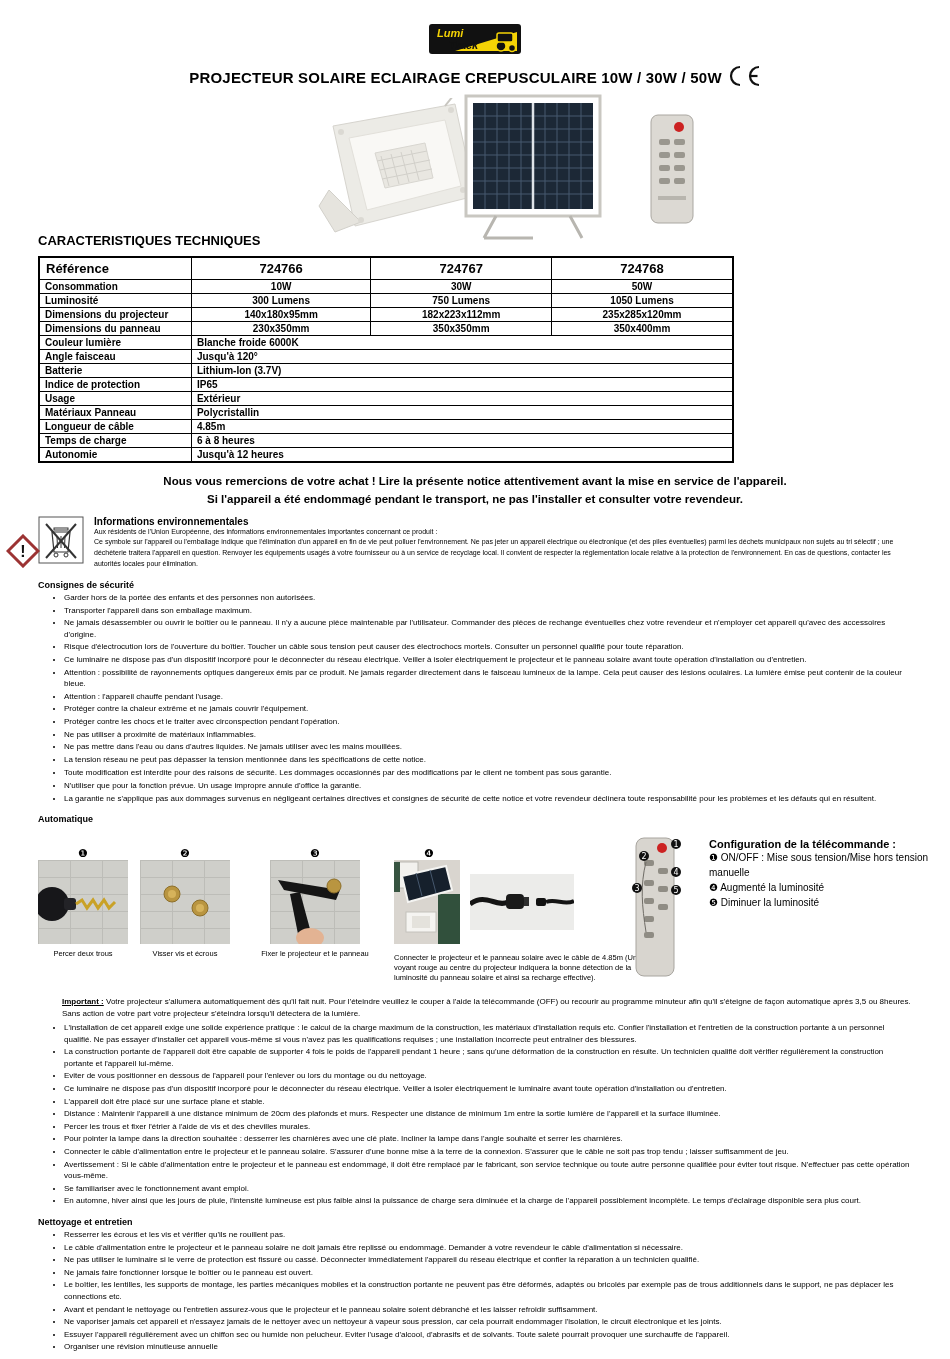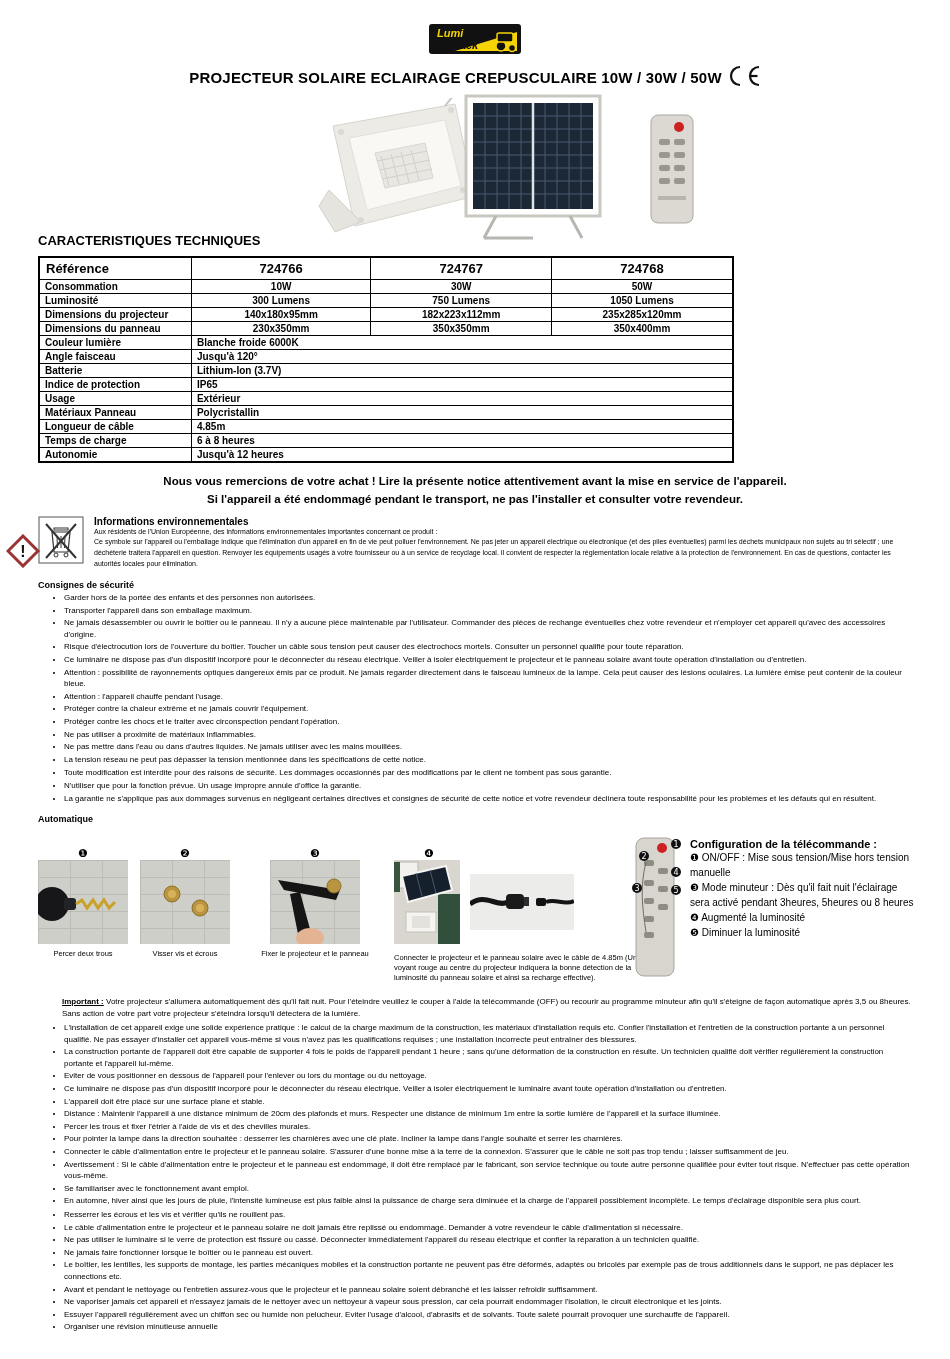--- a/index.html
+++ b/index.html
@@ -47,21 +47,21 @@
 
   
   .install{position:relative;height:152px;margin-top:8px;}
   .step{position:absolute;top:14px;text-align:center;}
   .step-num{font-size:11px;line-height:14px;}
   .step-img{position:relative;height:84px;background-color:#cfcfca;
     background-image:linear-gradient(#bdbdb8 1px,transparent 1px),linear-gradient(90deg,#bdbdb8 1px,transparent 1px);
     background-size:100% 17px,32px 100%;overflow:hidden;}
   .step-cap{font-size:7.5px;margin-top:5px;line-height:1.35;}
   .s4row{display:flex;align-items:center;gap:10px;}
-  .cfg{position:absolute;left:652px;top:6px;width:226px;}
+  .cfg{position:absolute;left:671px;top:6px;width:226px;}
   .cfg-h{font-size:11px;font-weight:bold;}
   .cfg-i{font-size:10px;line-height:1.5;}
   .remote-big{position:absolute;left:594px;top:4px;}
 
   
   .imp{margin:12px 0 0 24px;font-size:8px;line-height:1.5;width:862px;}
   .imp b u{font-weight:bold;}
   .warnlist{margin-top:12px;}
 </style>
 </head>
@@ -374,21 +374,20 @@
               <text x="44" y="39">4</text>
             <circle cx="44" cy="54" r="5" fill="#111"></circle>
               <text x="44" y="57">5</text>
           </g>
         </svg>
       </div>
 
       <div class="cfg">
         <div class="cfg-h">Configuration de la télécommande :</div>
         <div class="cfg-i">❶ ON/OFF : Mise sous tension/Mise hors tension manuelle</div>
-        <div class="cfg-i">❸ Mode minuteur : Dès qu'il fait nuit l'éclairage sera activé pendant 3heures, 5heures ou 8 heures</div>
         <div class="cfg-i">❹ Augmenté la luminosité</div>
         <div class="cfg-i">❺ Diminuer la luminosité</div>
       </div>
     </div>
 
     <div class="imp">
       <b><u>Important :</u></b><span> Votre projecteur s'allumera automatiquement dès qu'il fait nuit. Pour l'éteindre veuillez le couper à l'aide la télécommande (OFF) ou recourir au programme minuteur afin qu'il s'éteigne de façon automatique après 3,5 ou 8heures. Sans action de votre part votre projecteur s'éteindra lorsqu'il détectera de la lumière.</span>
     </div>
 
     <ul class="b warnlist">
@@ -399,20 +398,21 @@
       <li>L'appareil doit être placé sur une surface plane et stable.</li>
       <li>Distance : Maintenir l'appareil à une distance minimum de 20cm des plafonds et murs. Respecter une distance de minimum 1m entre la sortie lumière de l'appareil et la surface illuminée.</li>
       <li>Percer les trous et fixer l'étrier à l'aide de vis et des chevilles murales.</li>
       <li>Pour pointer la lampe dans la direction souhaitée : desserrer les charnières avec une clé plate. Incliner la lampe dans l'angle souhaité et serrer les charnières.</li>
       <li>Connecter le câble d'alimentation entre le projecteur et le panneau solaire. S'assurer d'une bonne mise à la terre de la connexion. S'assurer que le câble ne soit pas trop tendu ; laisser suffisamment de jeu.</li>
       <li>Avertissement : Si le câble d'alimentation entre le projecteur et le panneau est endommagé, il doit être remplacé par le fabricant, son service technique ou toute autre personne qualifiée pour éviter tout risque. N'effectuer pas cette opération vous-même.</li>
       <li>Se familiariser avec le fonctionnement avant emploi.</li>
       <li>En automne, hiver ainsi que les jours de pluie, l'intensité lumineuse est plus faible ainsi la puissance de charge sera diminuée et la charge de l'appareil possiblement incomplète. Le temps d'éclairage disponible sera plus court.</li>
     </ul>
 
+    <div class="sec-h">Nettoyage et entretien</div>
     <ul class="b">
       <li>Resserrer les écrous et les vis et vérifier qu'ils ne rouillent pas.</li>
       <li>Le câble d'alimentation entre le projecteur et le panneau solaire ne doit jamais être replissé ou endommagé. Demander à votre revendeur le câble d'alimentation si nécessaire.</li>
       <li>Ne pas utiliser le luminaire si le verre de protection est fissuré ou cassé. Déconnecter immédiatement l'appareil du réseau électrique et confier la réparation à un technicien qualifié.</li>
       <li>Ne jamais faire fonctionner lorsque le boîtier ou le panneau est ouvert.</li>
       <li>Le boîtier, les lentilles, les supports de montage, les parties mécaniques mobiles et la construction portante ne peuvent pas être déformés, adaptés ou bricolés par exemple pas de trous additionnels dans le support, ne pas déplacer les connections etc.</li>
       <li>Avant et pendant le nettoyage ou l'entretien assurez-vous que le projecteur et le panneau solaire soient débranché et les laisser refroidir suffisamment.</li>
       <li>Ne vaporiser jamais cet appareil et n'essayez jamais de le nettoyer avec un nettoyeur à vapeur sous pression, car cela pourrait endommager l'isolation, le circuit électronique et les joints.</li>
       <li>Essuyer l'appareil régulièrement avec un chiffon sec ou humide non pelucheur. Eviter l'usage d'alcool, d'abrasifs et de solvants. Toute saleté pourrait provoquer une surchauffe de l'appareil.</li>
       <li>Organiser une révision minutieuse annuelle</li>

